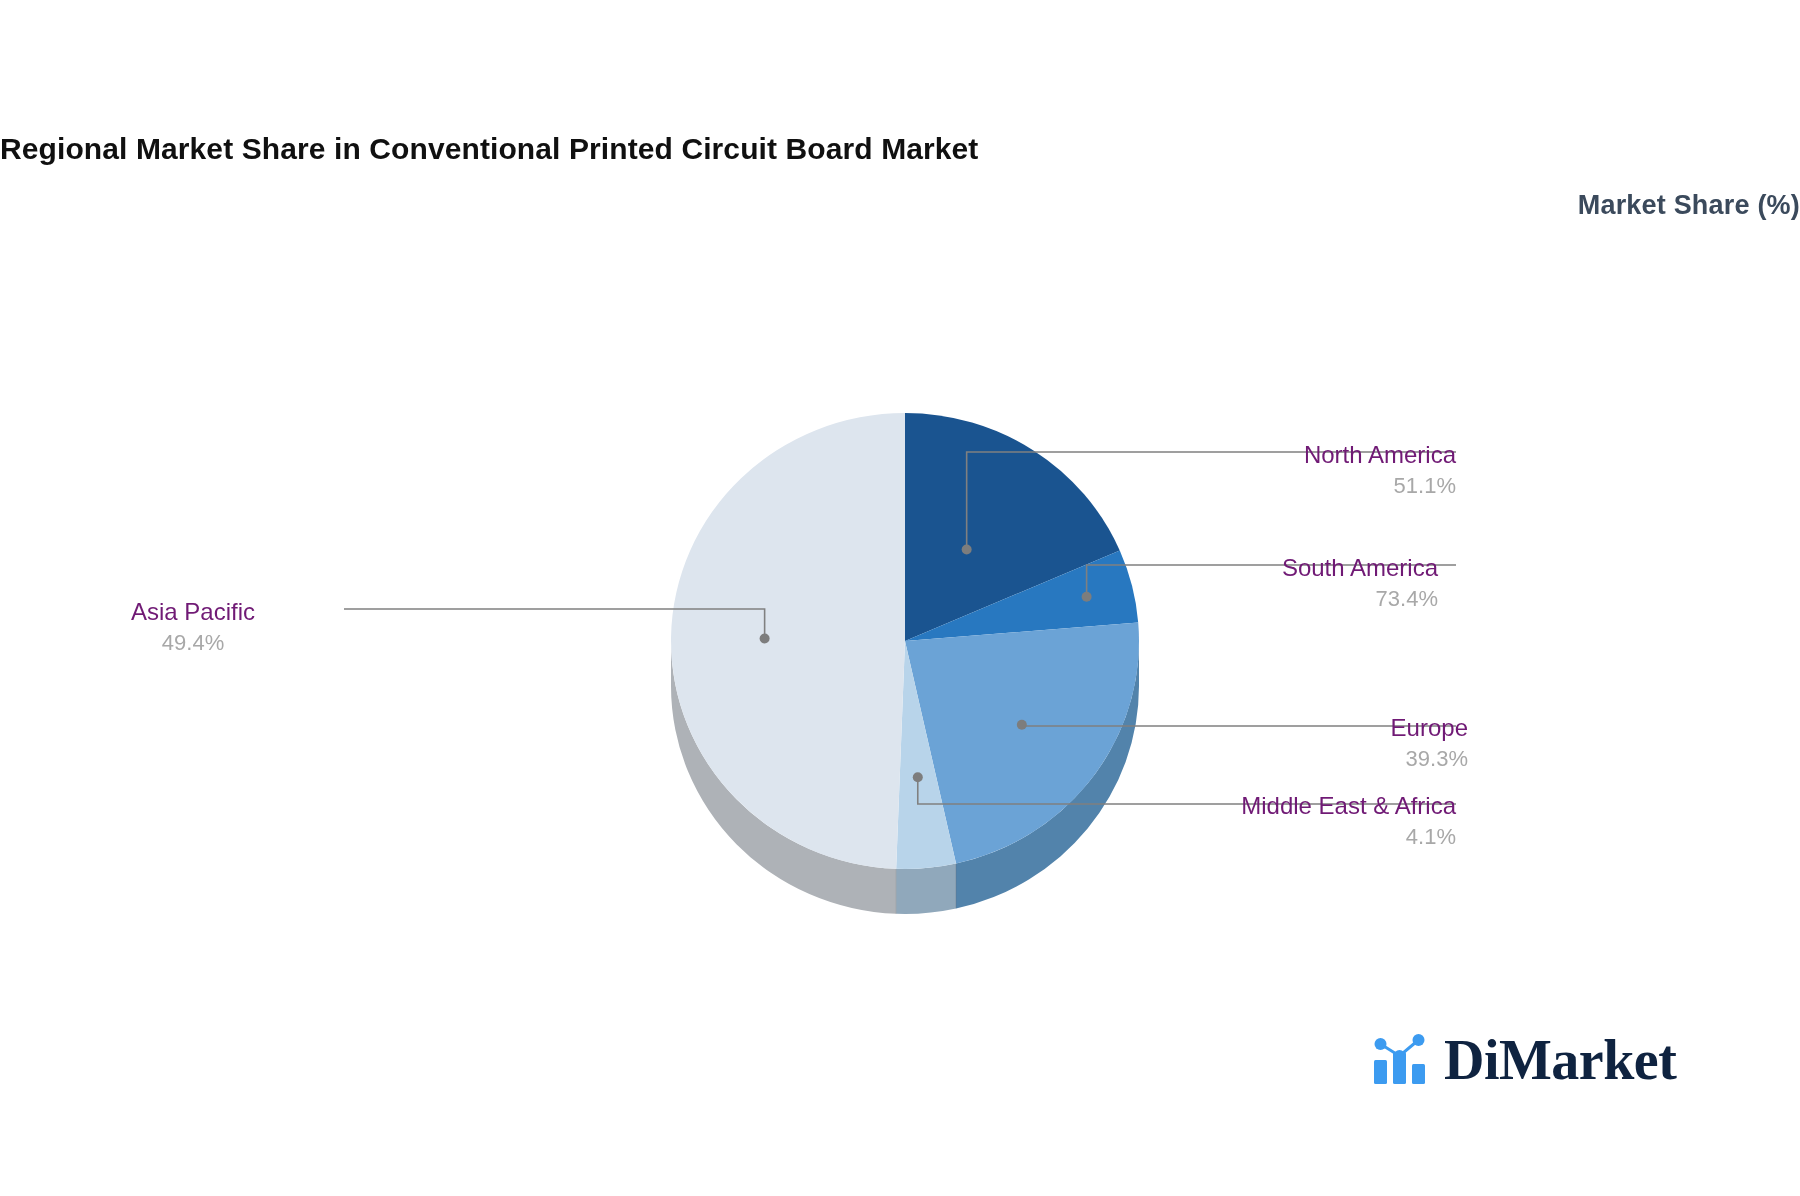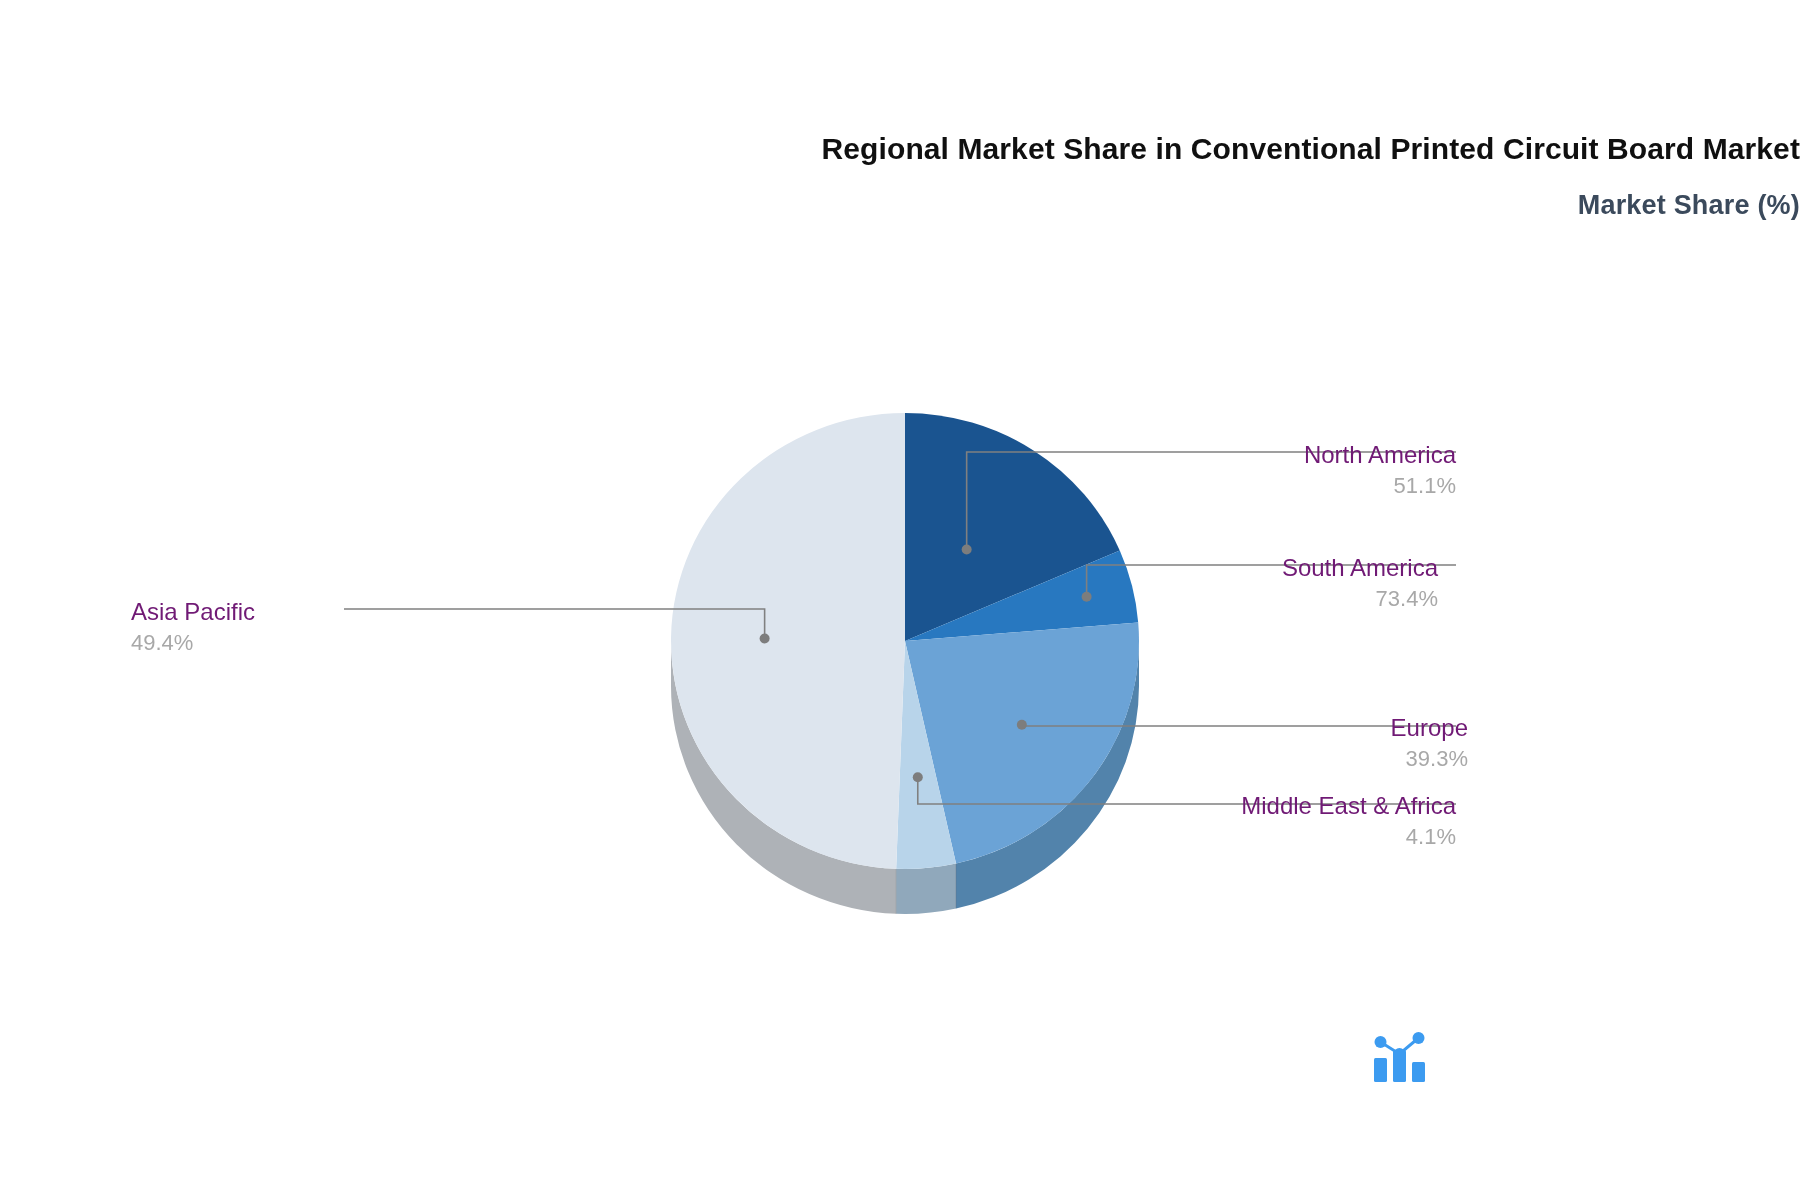--- a/index.html
+++ b/index.html
@@ -20,21 +20,21 @@
     inset: 0;
     width: 1800px;
     height: 1196px;
   }
 
   .chart-title {
     position: absolute;
     left: 0;
     right: 0;
     top: 132px;
-    text-align: right;
+    text-align: left;
     font-size: 30px;
     font-weight: bold;
     color: #101010;
     letter-spacing: 0.1px;
   }
 
   .chart-subtitle {
     position: absolute;
     left: 0;
     right: 0;
@@ -55,21 +55,21 @@
     font-size: 24px;
     color: #701a75;
     line-height: 30px;
   }
   .callout .val {
     font-size: 22px;
     color: #a8a8a8;
     line-height: 32px;
   }
   .callout.right { text-align: right; }
-  .callout.left  { text-align: left; }
+  .callout.left  { text-align: center; }
 
   
   .logo {
     position: absolute;
     left: 1372px;
     top: 1032px;
     display: flex;
     align-items: center;
     gap: 10px;
   }
@@ -147,13 +147,14 @@
 <div class="logo">
   <svg class="logo-mark" width="62" height="52" viewBox="0 0 62 52">
     <rect x="2" y="26" width="13" height="24" rx="1.5" fill="#3c9bf0"></rect>
     <rect x="21" y="18" width="13" height="32" rx="1.5" fill="#3c9bf0"></rect>
     <rect x="40" y="30" width="13" height="20" rx="1.5" fill="#3c9bf0"></rect>
     <polyline points="8.5,10 27.5,22 46.5,6" fill="none" stroke="#3c9bf0" stroke-width="3"></polyline>
     <circle cx="8.5" cy="10" r="6" fill="#3c9bf0"></circle>
     <circle cx="27.5" cy="22" r="6" fill="#3c9bf0"></circle>
     <circle cx="46.5" cy="6" r="6" fill="#3c9bf0"></circle>
   </svg>
+  <span class="logo-text">DiMarket</span>
 </div>
 
 </body></html>

